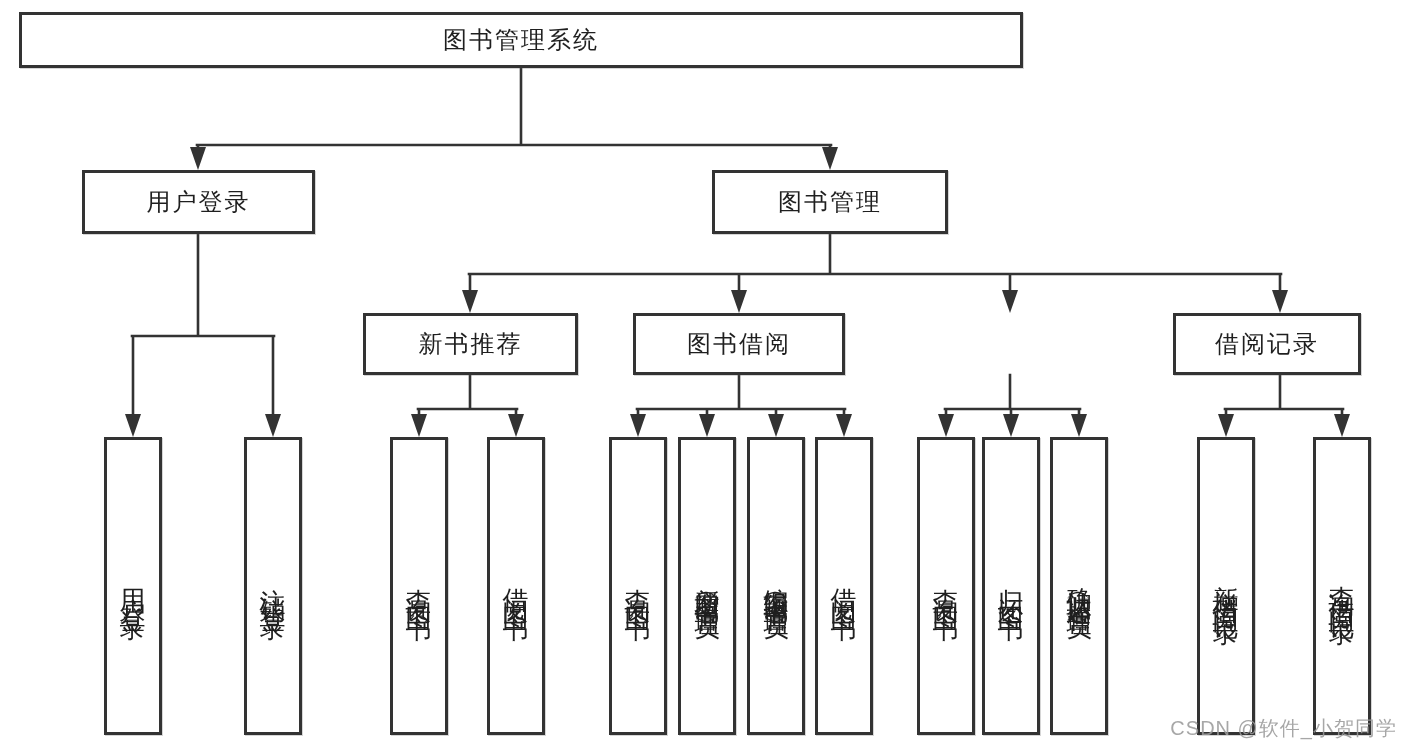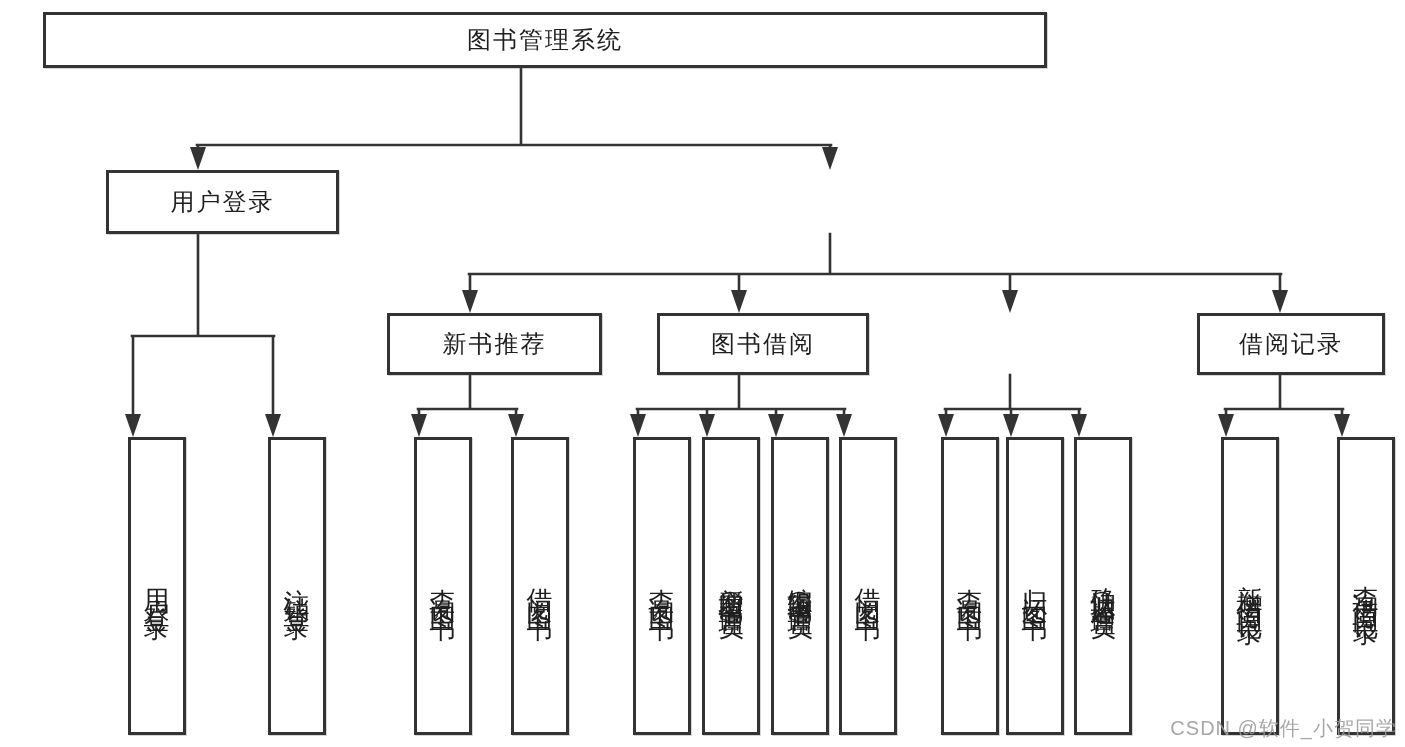--- a/index.html
+++ b/index.html
@@ -5,21 +5,21 @@
   :root{
     --line:#333333; --text:#1f1f1f; --box-bg:#ffffff; --page-bg:#ffffff; --wm:#9b9b9b;
   }
   html,body{margin:0;padding:0;background:var(--page-bg);}
   body{font-family:"Liberation Sans","DejaVu Sans",sans-serif;}
   .stage{position:relative;width:1405px;height:747px;background:var(--page-bg);overflow:hidden;}
   .connectors{position:absolute;left:0;top:0;width:1405px;height:747px;}
   .box{
     position:absolute;background:var(--box-bg);border:3px solid var(--line);
     box-sizing:border-box;display:flex;align-items:center;justify-content:center;
-    color:var(--text);box-shadow:1px 1px 0 rgba(90,90,90,0.25);margin-left:24px;
+    color:var(--text);box-shadow:1px 1px 0 rgba(90,90,90,0.25);
   }
   .hbox{font-size:24px;letter-spacing:2px;white-space:nowrap;}
   .vbox{width:58px;top:437px;height:298px;}
   .vbox span{
     writing-mode:vertical-rl;text-orientation:mixed;
     font-size:26px;letter-spacing:9px;line-height:1;display:block;
   }
   .vbox span.med{letter-spacing:7px;}
   .vbox span.long{letter-spacing:4px;font-size:25px;}
   .watermark{
@@ -86,20 +86,21 @@
       <polygon points="1003,414 1019,414 1011,437"></polygon>
       <polygon points="1071,414 1087,414 1079,437"></polygon>
       <polygon points="1218,414 1234,414 1226,437"></polygon>
       <polygon points="1334,414 1350,414 1342,437"></polygon>
     </g>
   </svg>
 
   <div class="box hbox" style="left:19px;top:12px;width:1004px;height:56px">图书管理系统</div>
 
   <div class="box hbox" style="left:82px;top:170px;width:233px;height:64px">用户登录</div>
+  <div class="box hbox" style="left:712px;top:170px;width:236px;height:64px">图书管理</div>
 
   <div class="box hbox" style="left:633px;top:313px;width:212px;height:62px">图书借阅</div>
   <div class="box hbox" style="left:363px;top:313px;width:215px;height:62px">新书推荐</div>
   <div class="box hbox" style="left:1173px;top:313px;width:188px;height:62px">借阅记录</div>
 
   <div class="box vbox" style="left:104px">
     <span>用户登录</span>
   </div>
   <div class="box vbox" style="left:244px">
     <span>注销登录</span>

